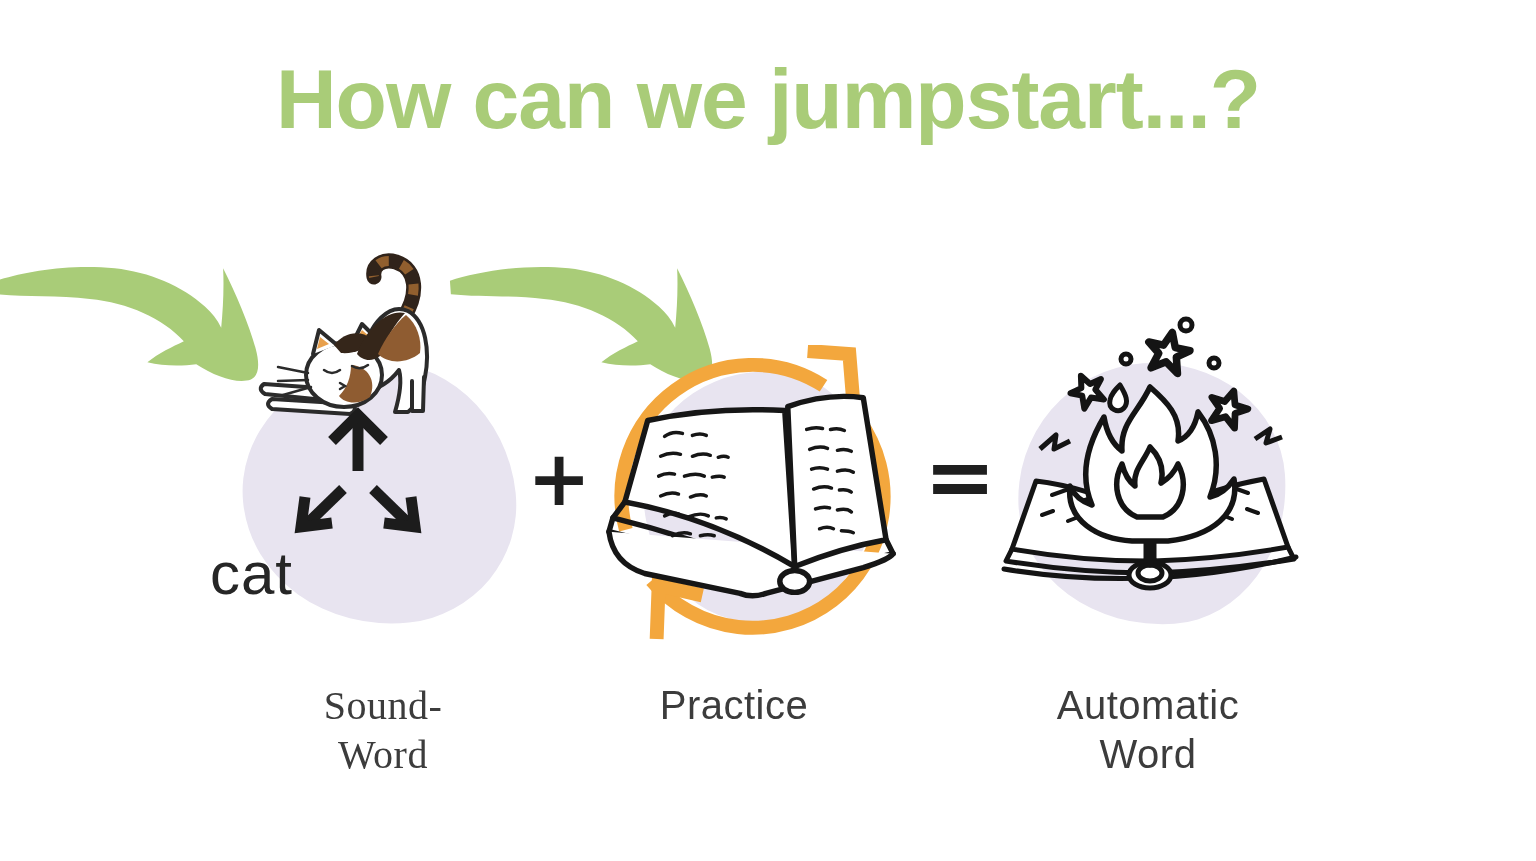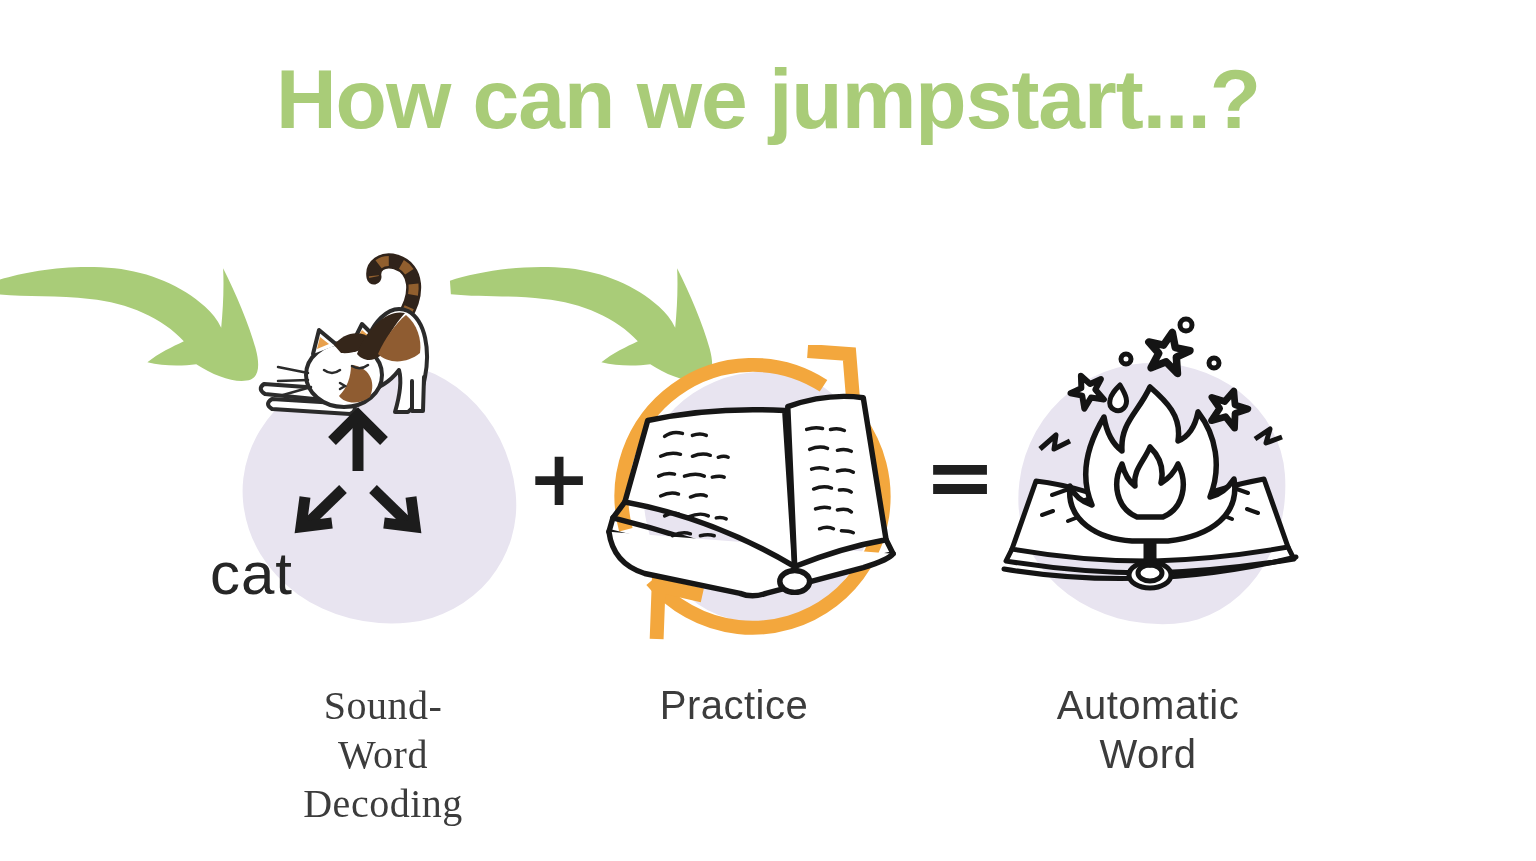--- a/index.html
+++ b/index.html
@@ -166,21 +166,20 @@
       <circle cx="214" cy="54" r="5"></circle>
       <path d="M120,76 C126,86 129,93 124,99 C118,105 108,100 110,91 C111,85 115,81 120,76 Z"></path>
       <path d="M40,140 L56,126 L54,140 L70,132" fill="none"></path>
       <path d="M255,130 L270,120 L266,134 L282,128" fill="none"></path>
     </g>
   </svg>
 
   <div class="caption cap1">
     <span>Sound-</span>
     <span>Word</span>
-    <span>Decoding</span>
   </div>
   <div class="caption cap2">
     <span>Practice</span>
   </div>
   <div class="caption cap3">
     <span>Automatic</span>
     <span>Word</span>
   </div>
 
 </div>

